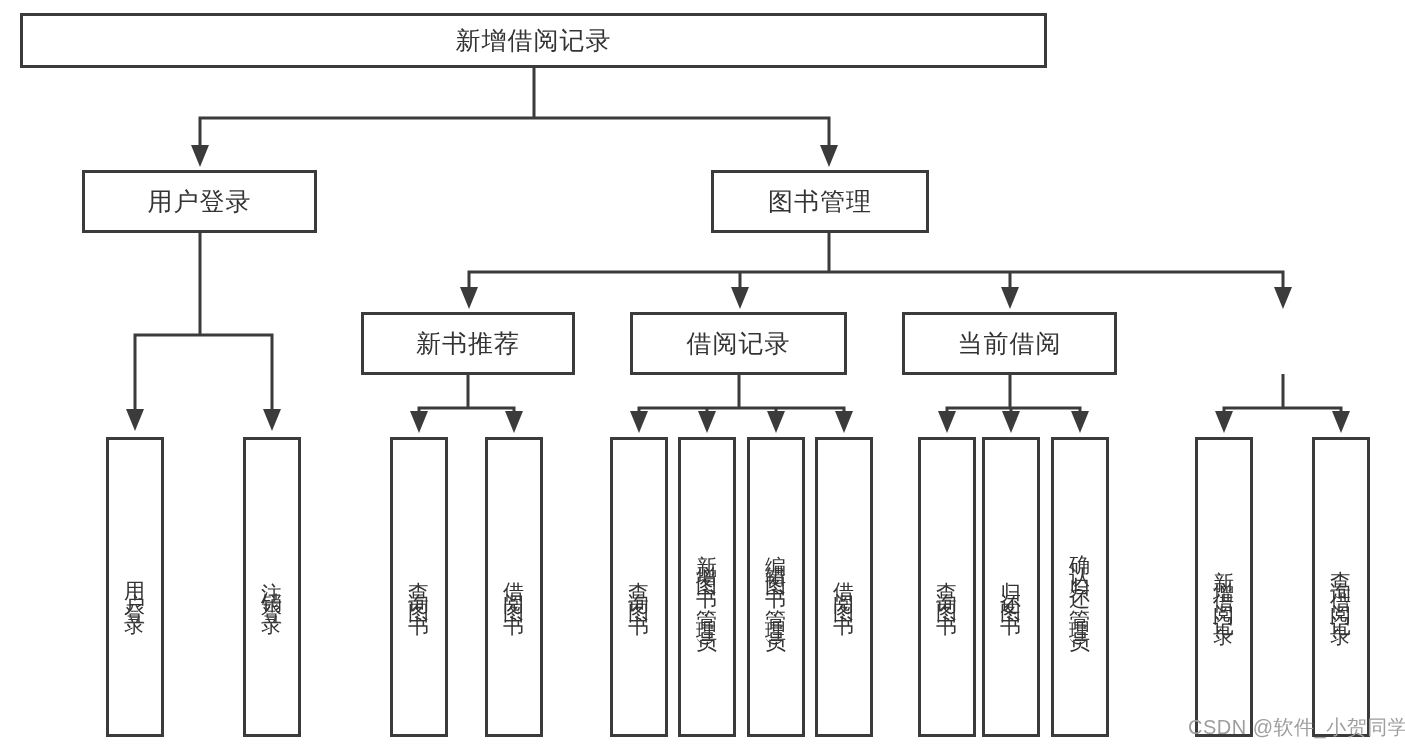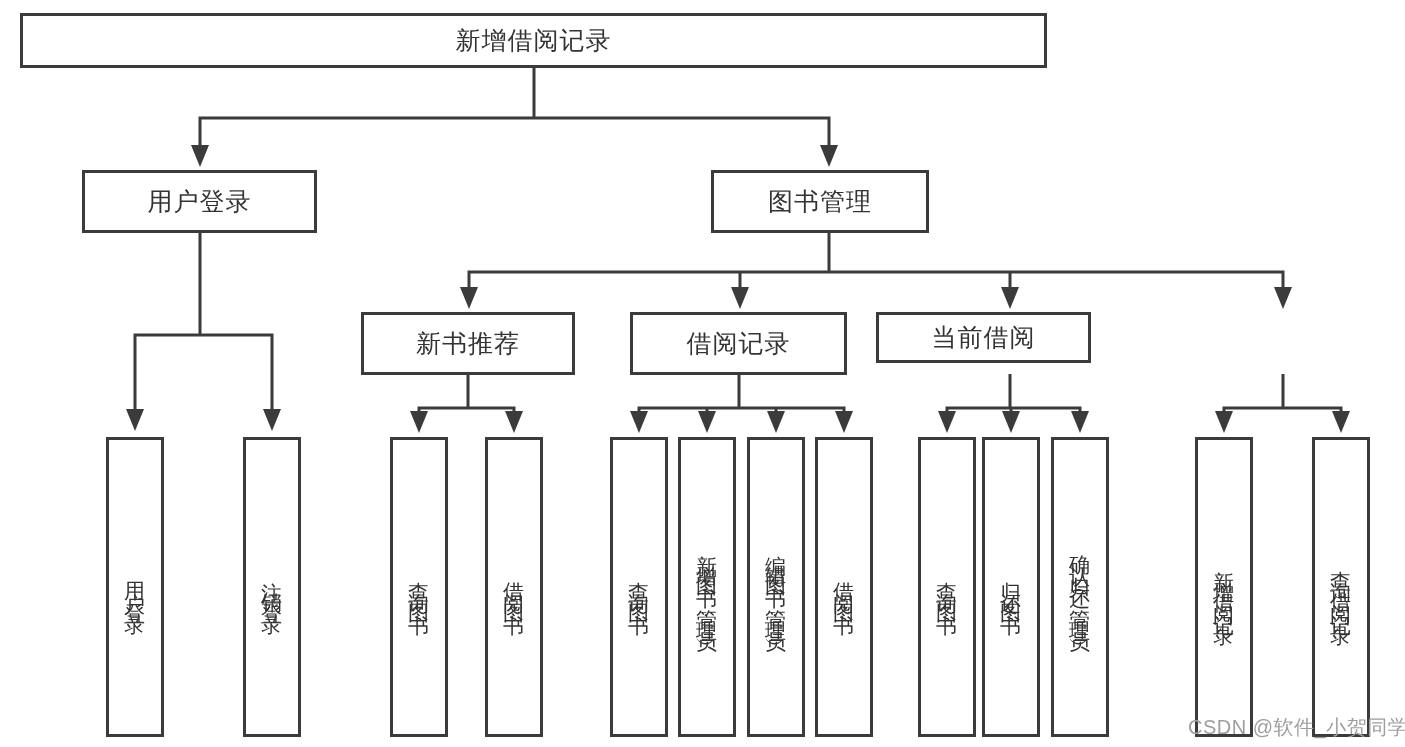--- a/index.html
+++ b/index.html
@@ -80,21 +80,21 @@
   <div class="node" style="left:711px; top:170px; width:218px; height:63px">
     <span class="hlbl">图书管理</span>
   </div>
 
   <div class="node" style="left:361px; top:312px; width:214px; height:63px">
     <span class="hlbl">新书推荐</span>
   </div>
   <div class="node" style="left:630px; top:312px; width:217px; height:63px">
     <span class="hlbl">借阅记录</span>
   </div>
-  <div class="node" style="left:876px; top:312px; width:215px; height:51px">
+  <div class="node" style="left:902px; top:312px; width:215px; height:63px">
     <span class="hlbl">当前借阅</span>
   </div>
 
   <div class="node leaf" style="left:106px">
     <span class="vlbl">用户登录</span>
   </div>
   <div class="node leaf" style="left:243px">
     <span class="vlbl">注销登录</span>
   </div>
   <div class="node leaf" style="left:390px">

